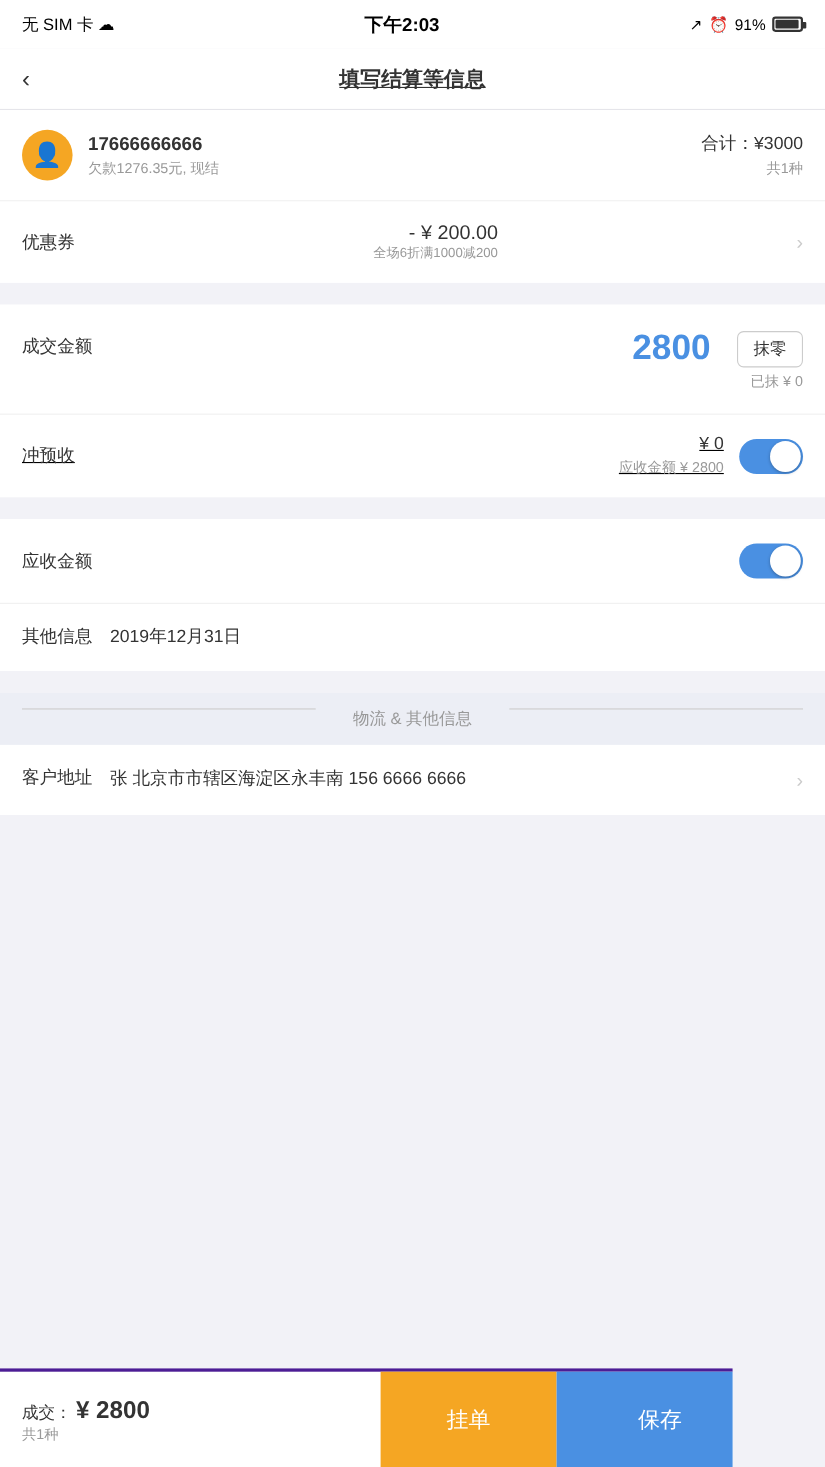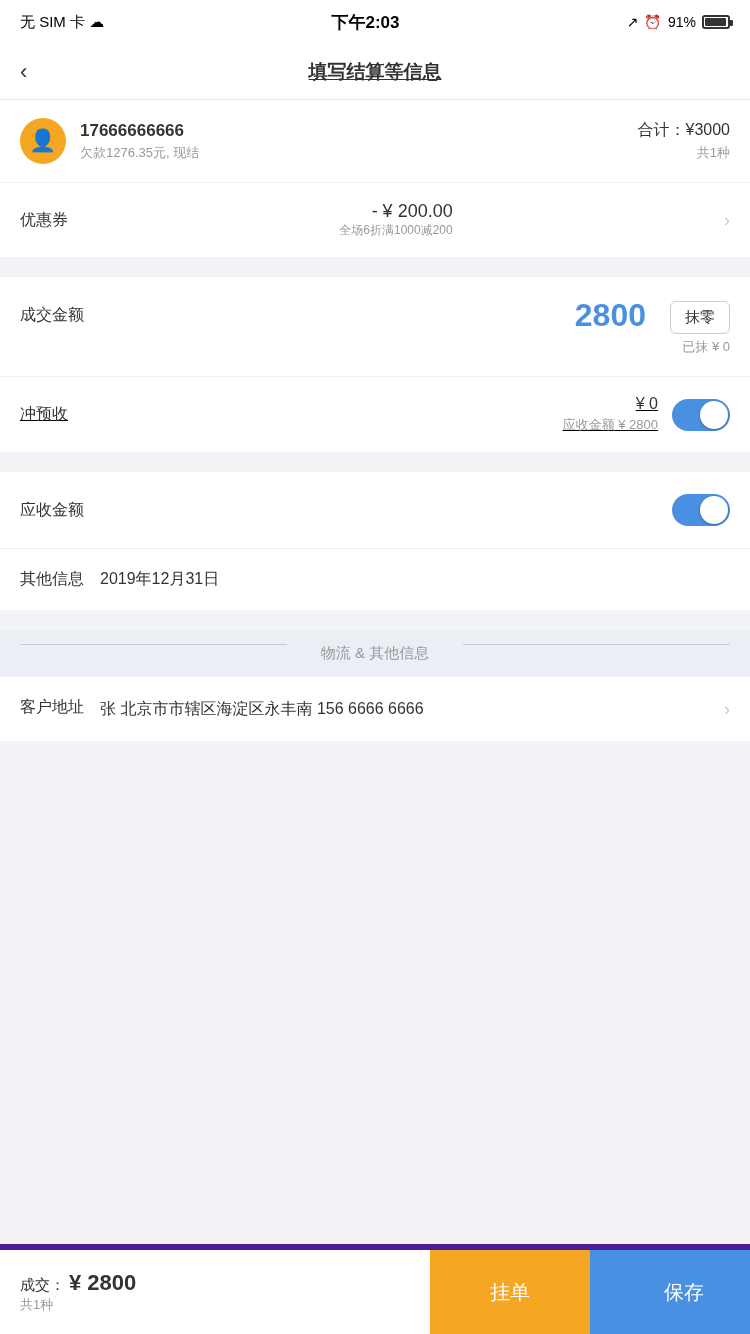--- a/index.html
+++ b/index.html
@@ -223,26 +223,26 @@
     
     .gray-fill {
       background: #f2f2f7;
       height: 160px;
     }
 
     
     .bottom-bar {
       position: fixed;
       bottom: 0; left: 0;
-      width: 750px;
+      width: 666px;
       height: 90px;
       background: #fff;
       display: flex;
       align-items: stretch;
-      border-top: 6px solid #4c1d95;
+      border-top: 3px solid #4c1d95;
     }
     .bottom-summary {
       flex: 1;
       display: flex;
       flex-direction: column;
       justify-content: center;
       padding: 0 20px;
     }
     .bottom-total-label { font-size: 15px; color: #333; }
     .bottom-total-amount { font-size: 22px; font-weight: 600; color: #333; }

